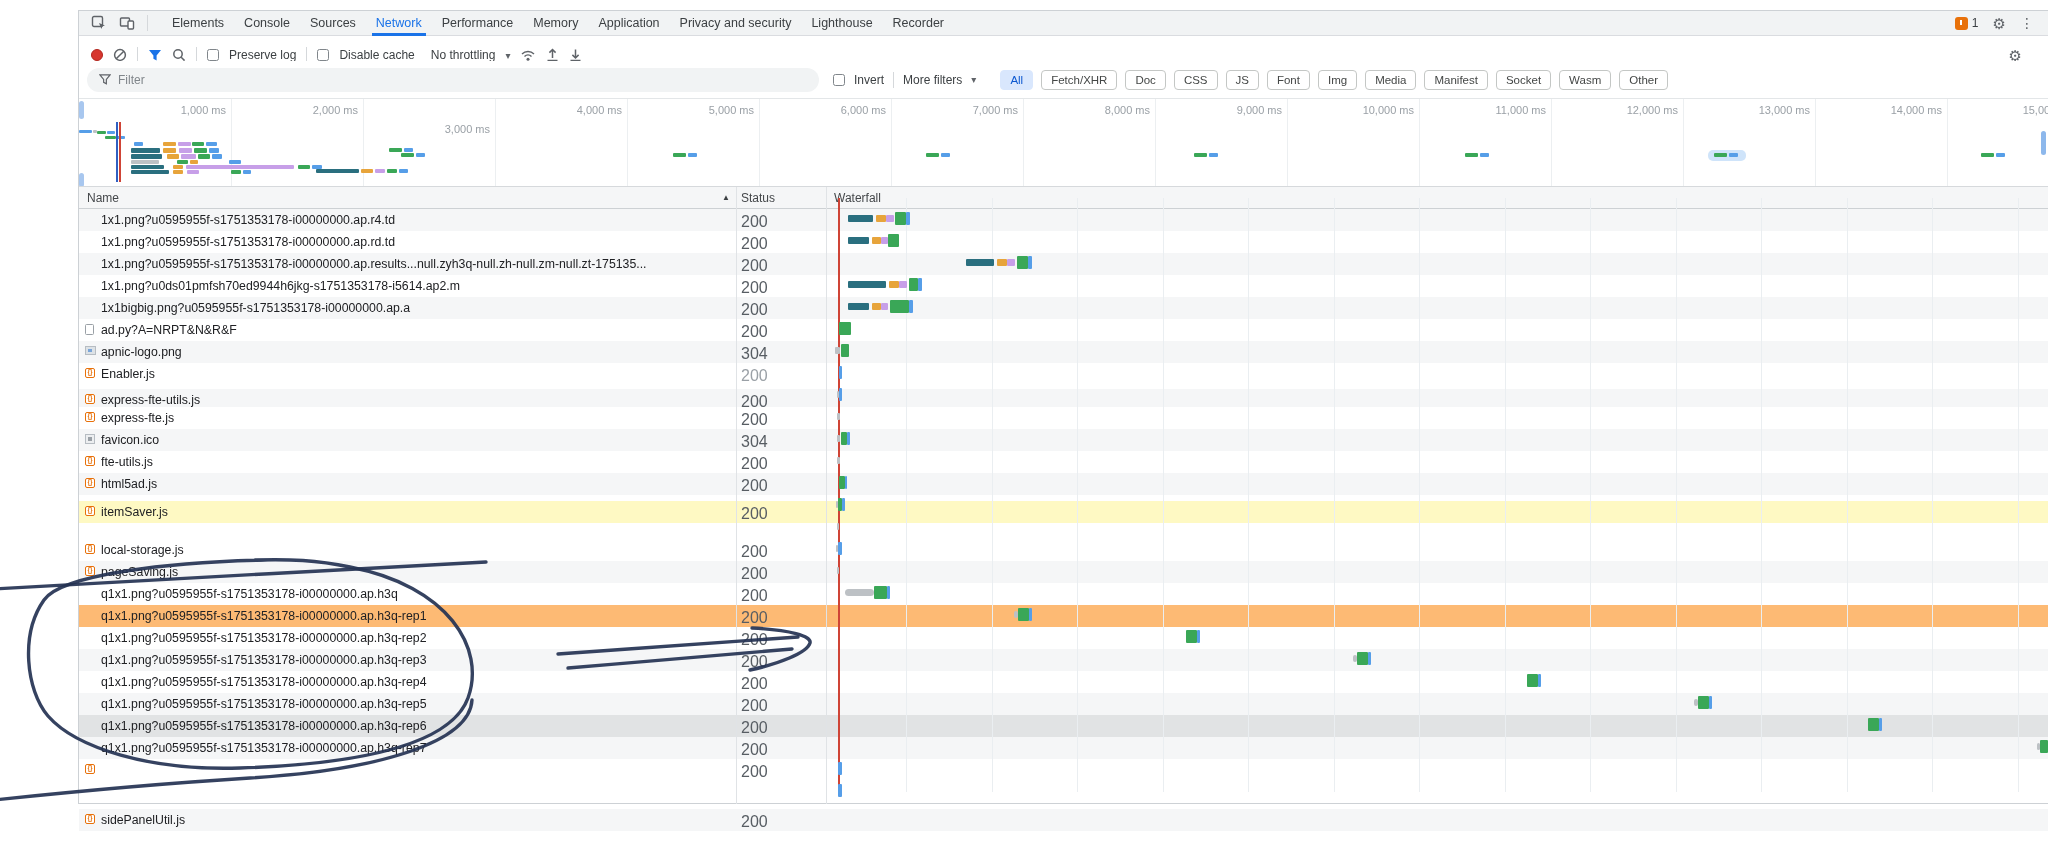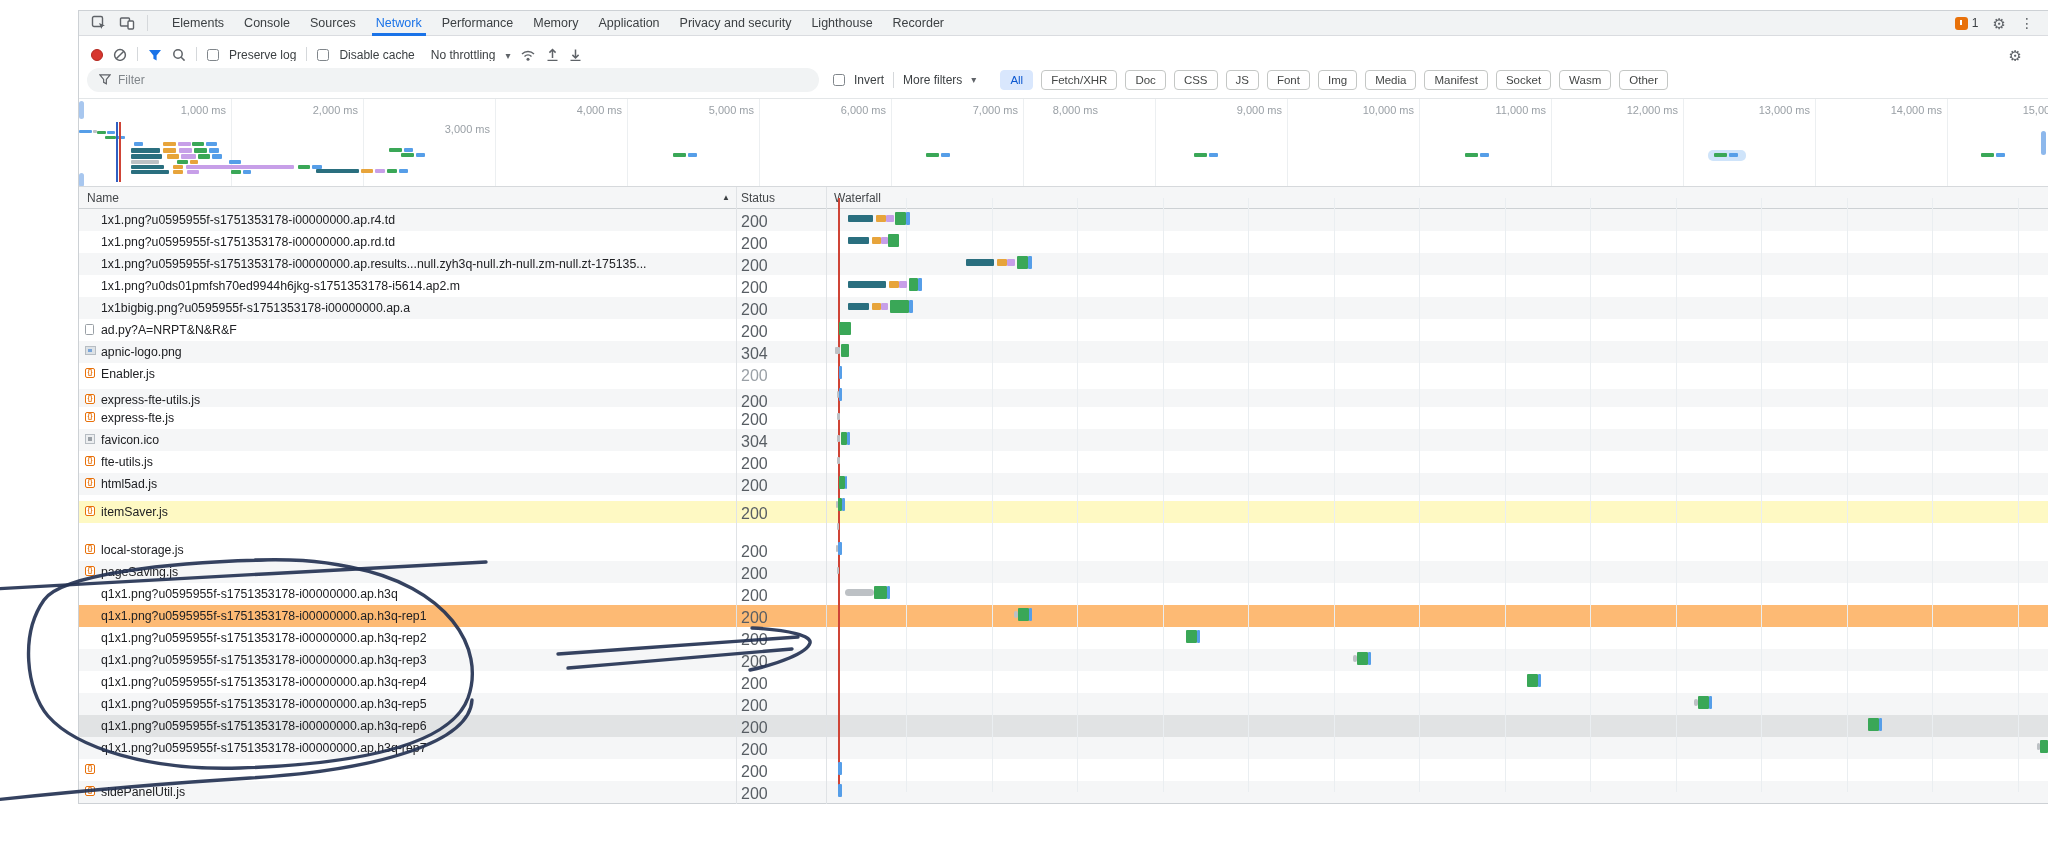--- a/index.html
+++ b/index.html
@@ -218,21 +218,21 @@
         <div class="ov-label" style="left: 416px; margin-top: 19px;">3,000 ms</div>
         <div class="ov-grid" style="left: 548px;"></div>
         <div class="ov-label" style="left: 548px;">4,000 ms</div>
         <div class="ov-grid" style="left: 680px;"></div>
         <div class="ov-label" style="left: 680px;">5,000 ms</div>
         <div class="ov-grid" style="left: 812px;"></div>
         <div class="ov-label" style="left: 812px;">6,000 ms</div>
         <div class="ov-grid" style="left: 944px;"></div>
         <div class="ov-label" style="left: 944px;">7,000 ms</div>
         <div class="ov-grid" style="left: 1076px;"></div>
-        <div class="ov-label" style="left: 1024px;">8,000 ms</div>
+        <div class="ov-label" style="left: 1076px;">8,000 ms</div>
         <div class="ov-grid" style="left: 1208px;"></div>
         <div class="ov-label" style="left: 1208px;">9,000 ms</div>
         <div class="ov-grid" style="left: 1340px;"></div>
         <div class="ov-label" style="left: 1340px;">10,000 ms</div>
         <div class="ov-grid" style="left: 1472px;"></div>
         <div class="ov-label" style="left: 1472px;">11,000 ms</div>
         <div class="ov-grid" style="left: 1604px;"></div>
         <div class="ov-label" style="left: 1604px;">12,000 ms</div>
         <div class="ov-grid" style="left: 1736px;"></div>
         <div class="ov-label" style="left: 1736px;">13,000 ms</div>
@@ -420,21 +420,21 @@
           <div class="status">200</div>
         </div>
         <div class="nrow" style="top: 528px; background: rgb(245, 246, 247);">
           <div class="name">q1x1.png?u0595955f-s1751353178-i00000000.ap.h3q-rep7</div>
           <div class="status">200</div>
         </div>
         <div class="nrow" style="top: 550px; background: rgb(255, 255, 255);">
           <span class="ricon js-icon"></span>
           <div class="status">200</div>
         </div>
-        <div class="nrow" style="top: 572px; background: rgb(245, 246, 247);">
+        <div class="nrow" style="top: 600px; background: rgb(245, 246, 247);">
           <span class="ricon js-icon"></span>
           <div class="name">sidePanelUtil.js</div>
           <div class="status">200</div>
         </div>
       </div>
 
     <div class="colsep" style="left:657px;"></div>
     <div class="colsep" style="left:747px;"></div>
   </div>
 

